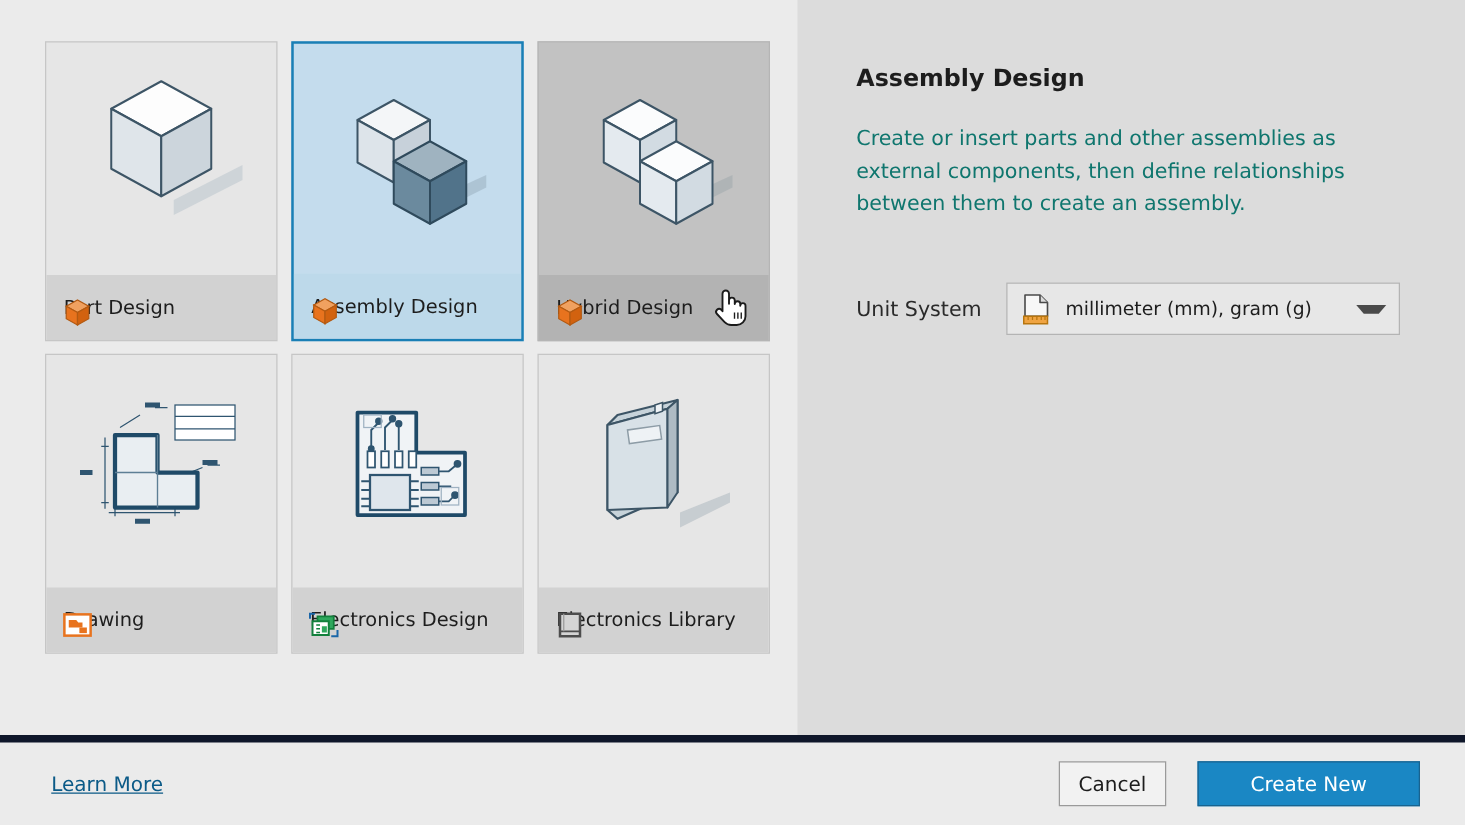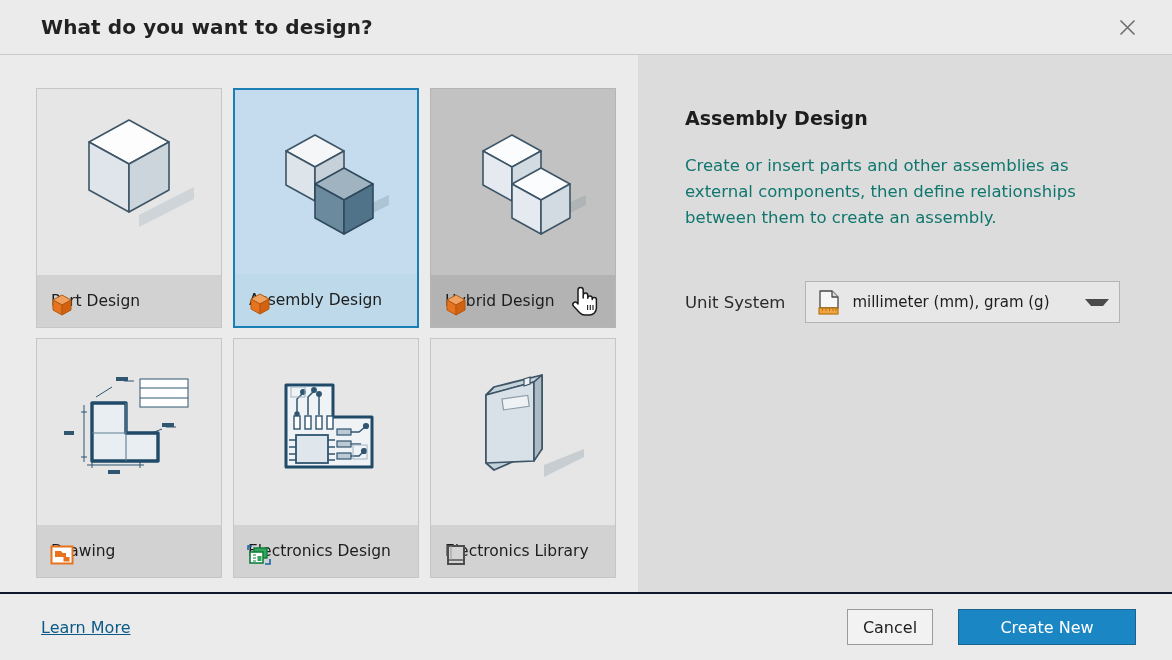--- a/index.html
+++ b/index.html
@@ -50,42 +50,34 @@
   .unit-label{font-size:16.5px;color:#2a2a2a;margin-right:20px;}
   .unit-select{box-sizing:border-box;width:315px;height:42px;background:#e7e7e7;
                border:1px solid #b4b4b4;display:flex;align-items:center;padding:0 10px 0 12px;
                cursor:pointer;}
   .unit-select .doc-icon{width:23px;height:25px;flex:0 0 23px;margin-right:11px;}
   .unit-select .unit-value{flex:1 1 auto;font-size:15px;color:#1d1d1d;white-space:nowrap;}
   .unit-select .caret{width:0;height:0;border-left:6px solid transparent;border-right:6px solid transparent;
                       border-top:7px solid #4a4a4a;margin-left:8px;flex:0 0 12px;}
 
   
-  .footer{height:66px;flex:0 0 66px;background:#ebebeb;border-top:2px solid #0f172a;
+  .footer{height:66px;flex:0 0 66px;background:#ebebeb;border-top:6px solid #0f172a;
           display:flex;align-items:center;position:relative;}
   .learn-more{margin-left:41px;font-size:16px;color:#0b5a87;text-decoration:underline;cursor:pointer;}
   .actions{position:absolute;right:36px;top:50%;transform:translateY(-50%);display:flex;align-items:center;gap:25px;}
   .btn{box-sizing:border-box;height:36px;font-size:16px;display:flex;align-items:center;
        justify-content:center;cursor:pointer;}
   .btn-cancel{width:86px;background:#f2f2f2;border:1px solid #9a9a9a;color:#1d1d1d;}
   .btn-create{width:178px;background:#1a87c4;border:1px solid #18638f;color:#fff;}
 </style>
 </head>
 <body>
 
 <div class="dialog">
 
-  <div class="header">
-    <div class="title">What do you want to design?</div>
-    <div class="close-btn">
-      <svg width="17" height="17" viewBox="0 0 17 17" aria-hidden="true">
-        <path d="M1.5 1.5 L15.5 15.5 M15.5 1.5 L1.5 15.5" stroke="#6b6b6b" stroke-width="1.5" fill="none"></path>
-      </svg>
-    </div>
-  </div>
 
   <div class="body">
 
     <div class="left-pane">
       <div class="grid">
 
         <div class="card">
           <div class="thumb">
             <svg width="170" height="150" viewBox="0 0 170 150">
               <polygon points="95,120 150,92 150,80 95,108" fill="#b9c4cc" opacity="0.55"></polygon>

